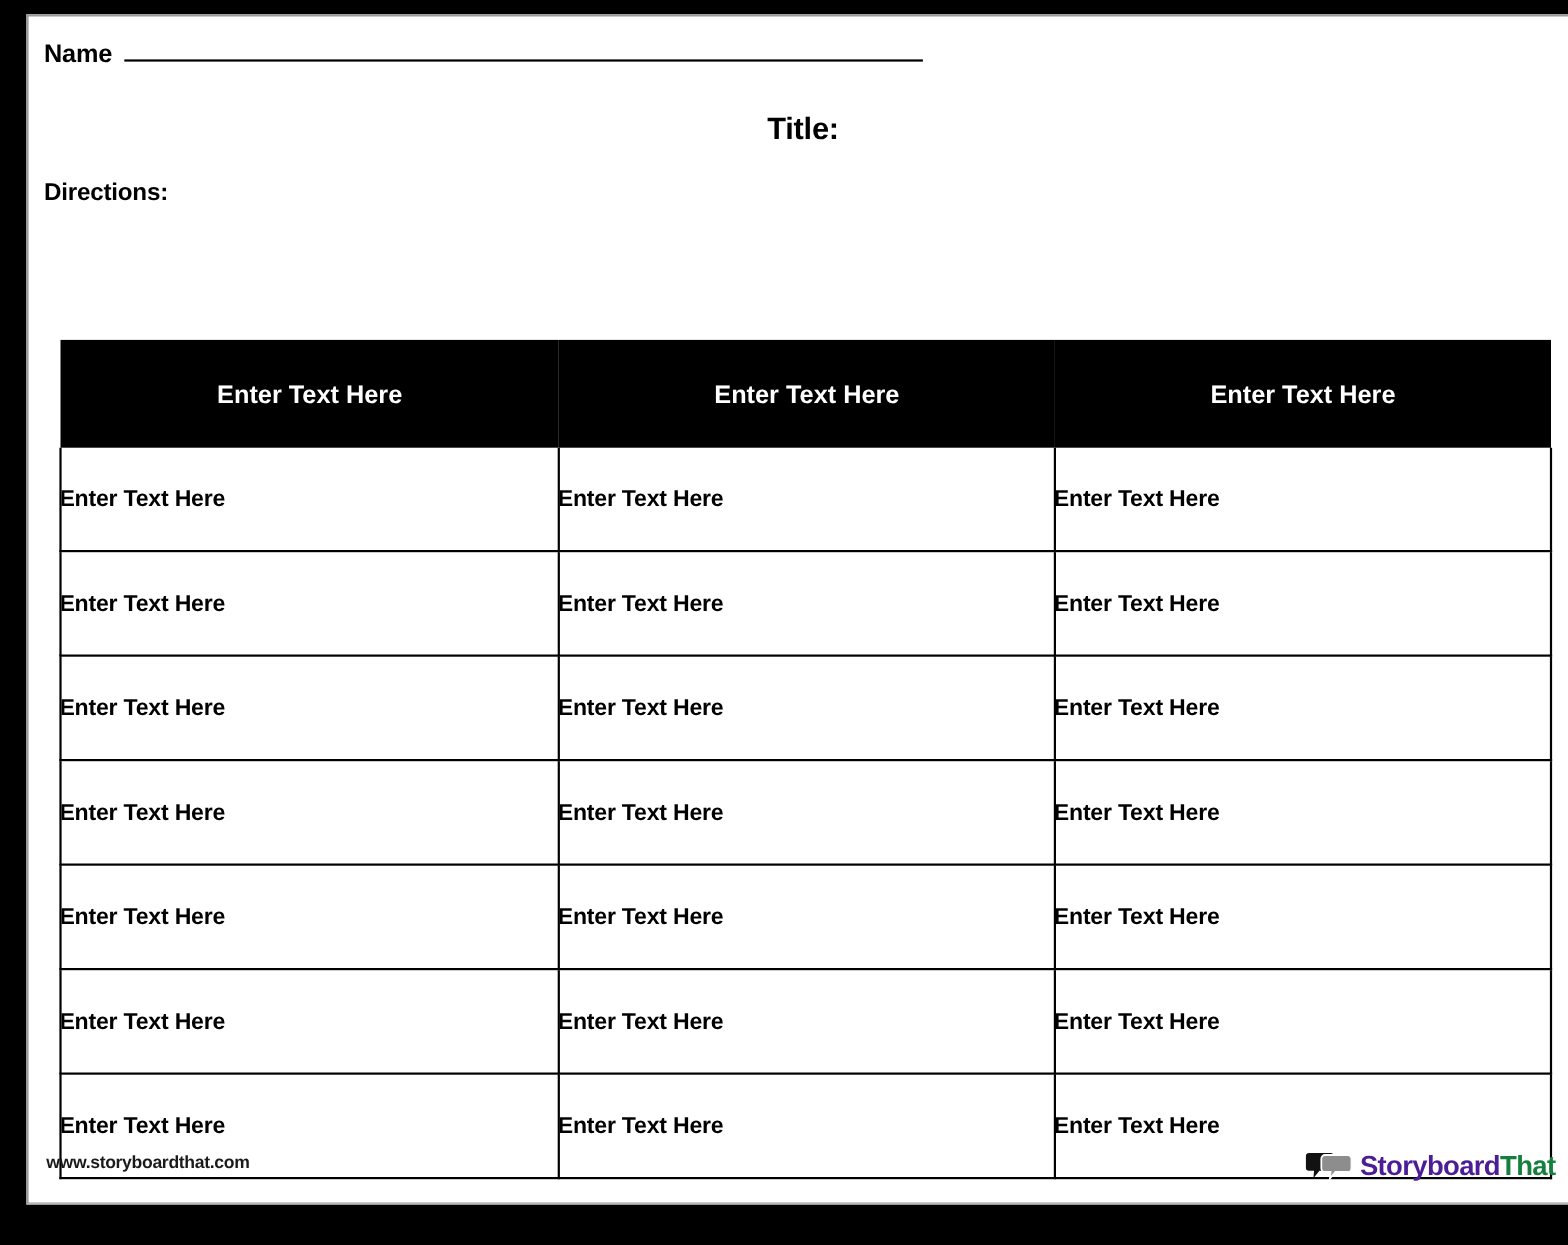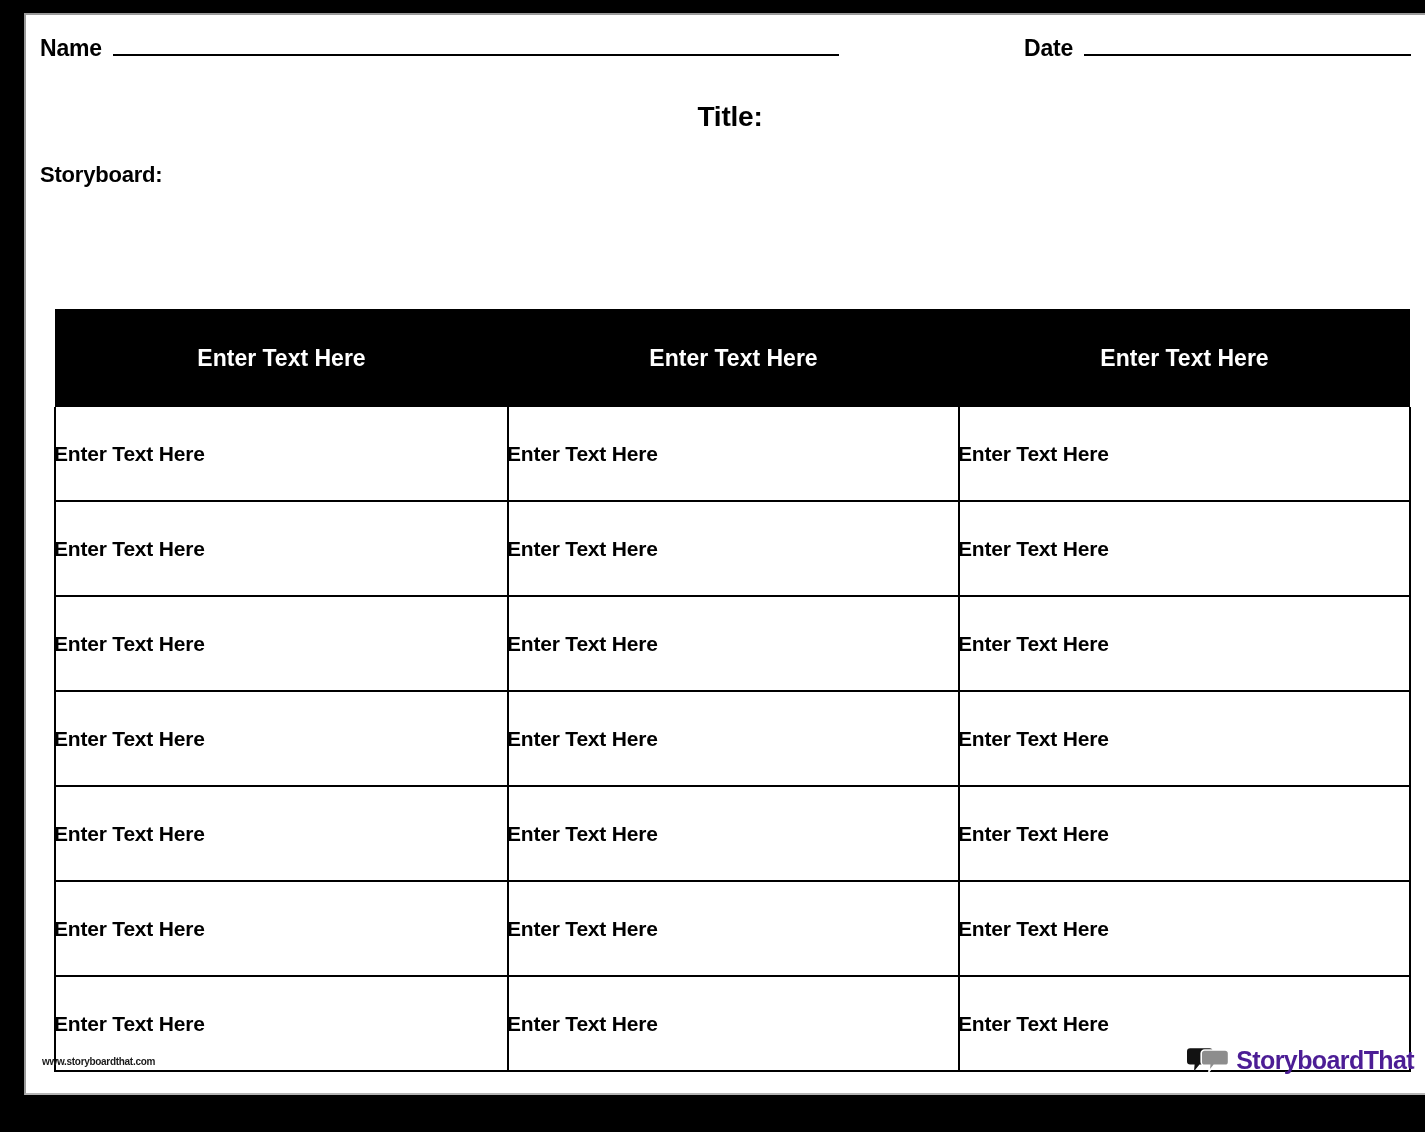--- a/index.html
+++ b/index.html
@@ -165,21 +165,21 @@
     position: absolute;
     left: 0;
     bottom: 16px;
     width: 100%;
     height: 46px;
   }
   .footer-url {
     position: absolute;
     left: 16px;
     bottom: 10px;
-    font-size: 10px;
+    font-size: 16px;
     font-weight: bold;
     font-stretch: condensed;
     letter-spacing: -0.3px;
     color: #1a1a1a;
   }
   .logo {
     position: absolute;
     right: 20px;
     bottom: 4px;
     display: flex;
@@ -193,45 +193,41 @@
     flex: 0 0 auto;
   }
   .logo-wordmark {
     font-size: 25px;
     font-weight: 600;
     letter-spacing: -0.6px;
     line-height: 1;
     white-space: nowrap;
   }
   .wm-dark { color: #4c1d95; }
-  .wm-gray { color: #4c1d95; }
+  .wm-gray { color: #15803d; }
 </style>
 </head>
 <body>
 
 <div class="page-frame">
   <div class="page-sheet">
 
     <div class="header-row">
       <div class="field field-name">
         <span class="field-label">Name</span>
         <span class="field-line"></span>
       </div>
-      <div class="field field-date">
-        <span class="field-label">Date</span>
-        <span class="field-line"></span>
-      </div>
     </div>
 
     <div class="title-block">
       <span class="title-text">Title:</span>
     </div>
 
     <div class="directions-block">
-      <span class="directions-text">Storyboard:</span>
+      <span class="directions-text">Directions:</span>
     </div>
 
     <table class="chart-table">
       <colgroup>
         <col class="c1">
           <col class="c2">
           <col class="c3">
       </colgroup>
       <thead>
         <tr>

